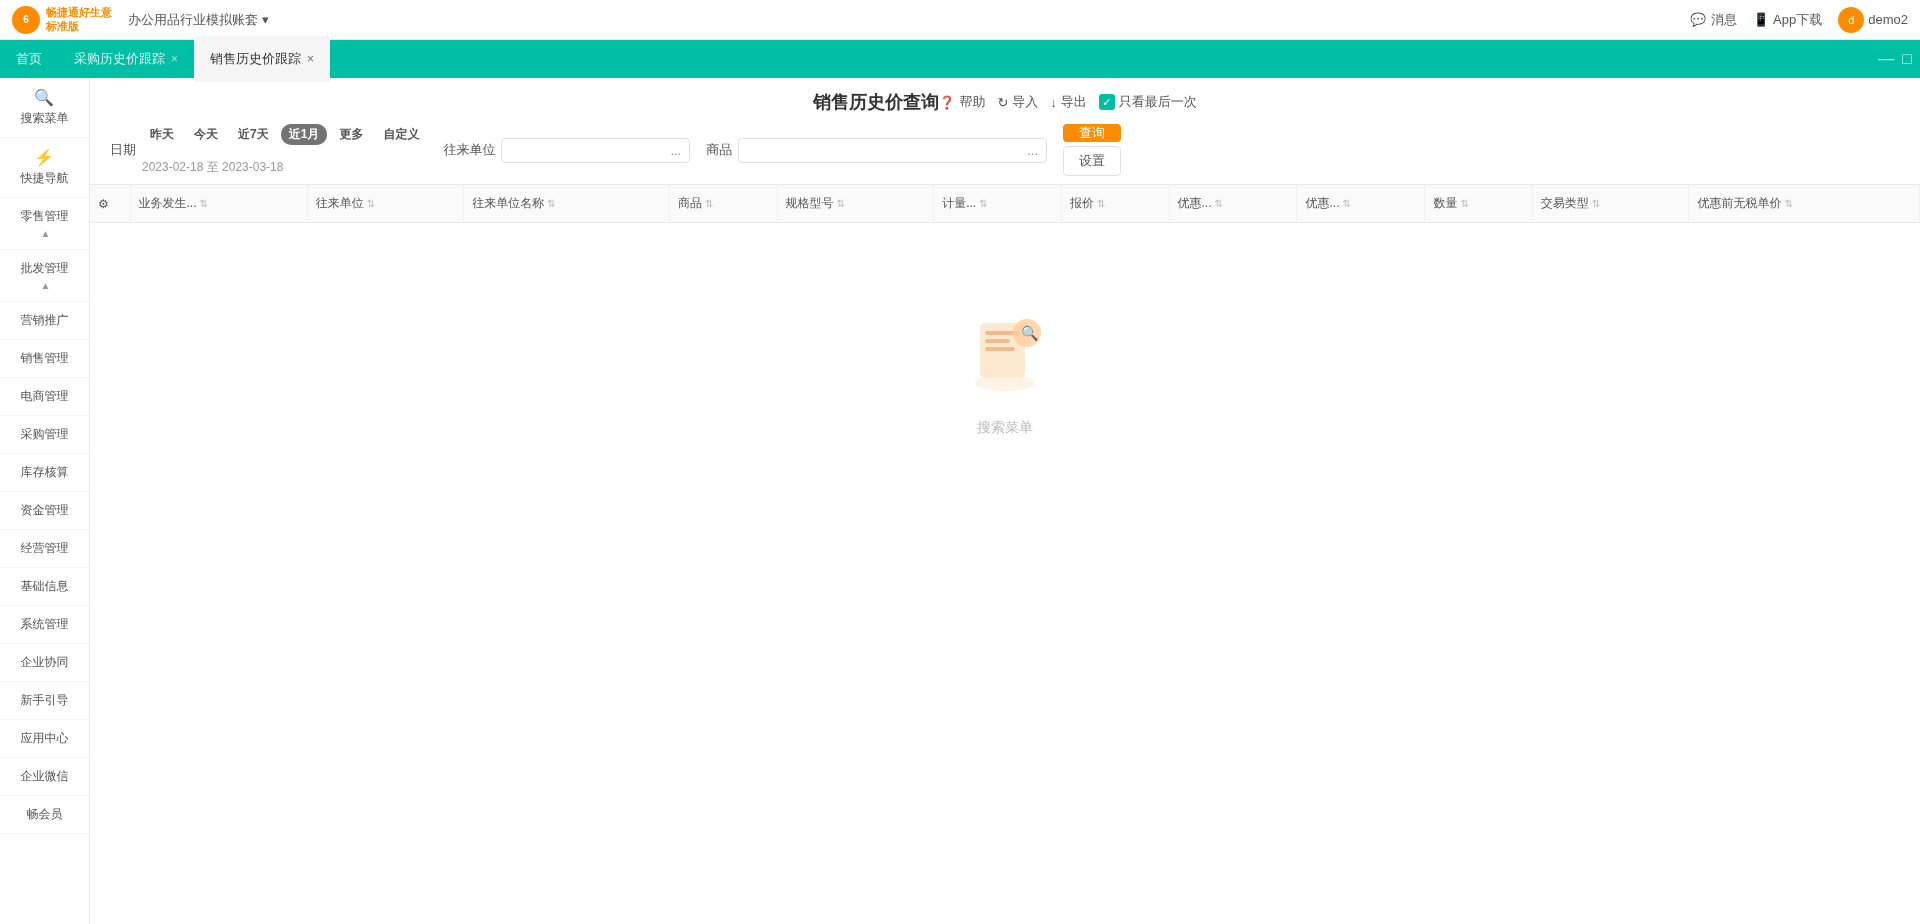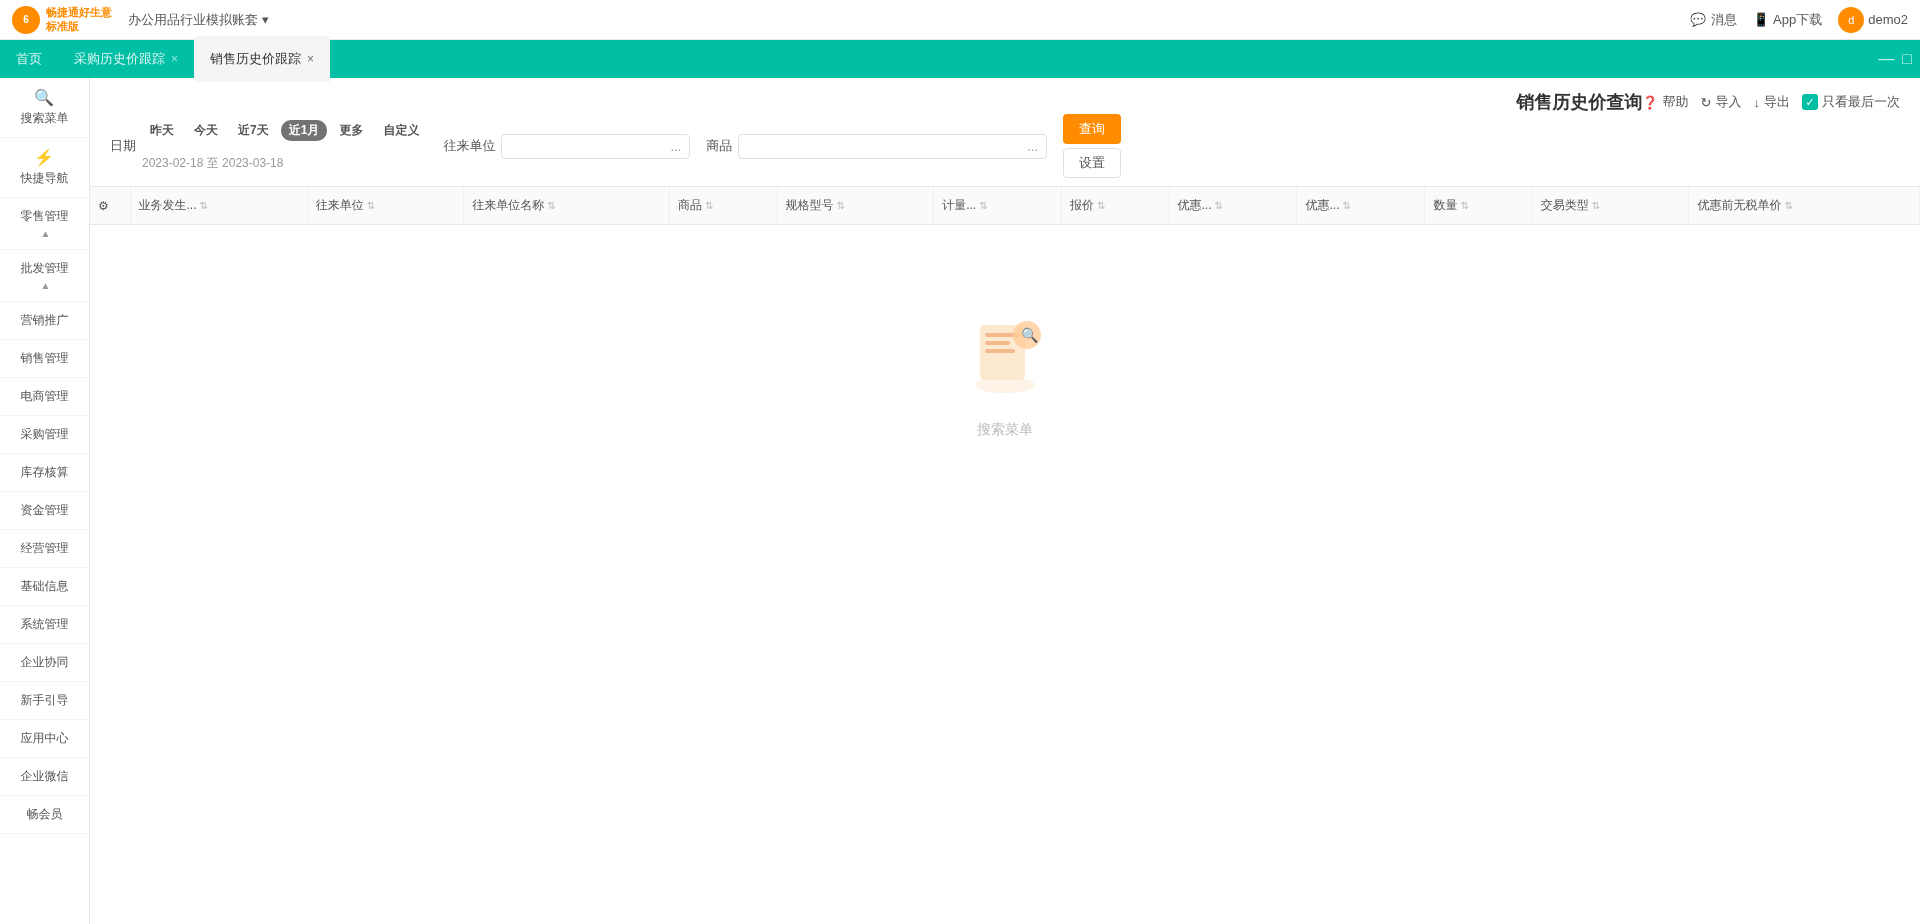--- a/index.html
+++ b/index.html
@@ -32,38 +32,38 @@
     .sidebar { width: 90px; background: #fff; border-right: 1px solid #e8e8e8; display: flex; flex-direction: column; flex-shrink: 0; overflow-y: auto; }
     .sidebar-item { padding: 10px 4px; display: flex; flex-direction: column; align-items: center; gap: 3px; cursor: pointer; border-bottom: 1px solid #f5f5f5; font-size: 12px; color: #555; text-align: center; }
     .sidebar-item .item-icon { font-size: 16px; }
     .sidebar-item .arrow { font-size: 10px; margin-left: 2px; color: #999; }
 
     
     .content-area { flex: 1; display: flex; flex-direction: column; overflow: hidden; background: #f5f5f5; }
 
     
     .page-header { background: #fff; padding: 12px 20px 8px; border-bottom: 1px solid #e8e8e8; flex-shrink: 0; }
-    .page-title-row { display: flex; align-items: center; justify-content: flex-end; }
+    .page-title-row { display: flex; align-items: center; justify-content: center; margin-bottom: 10px; }
     .page-title { font-size: 18px; font-weight: bold; color: #333; }
     .header-actions { display: flex; align-items: center; gap: 12px; }
     .header-action-btn { display: flex; align-items: center; gap: 4px; font-size: 13px; color: #555; cursor: pointer; }
     .checkbox-label { display: flex; align-items: center; gap: 4px; font-size: 13px; color: #555; cursor: pointer; }
     .checkbox-checked { width: 16px; height: 16px; background: #00bfa5; border-radius: 3px; display: flex; align-items: center; justify-content: center; color: white; font-size: 11px; }
 
     
     .filter-row { display: flex; align-items: center; gap: 16px; flex-wrap: wrap; }
     .filter-item { display: flex; align-items: center; gap: 6px; }
     .filter-label { font-size: 13px; color: #555; white-space: nowrap; }
     .date-shortcuts { display: flex; align-items: center; gap: 4px; font-weight: bold; }
     .date-btn { padding: 2px 8px; border-radius: 3px; font-size: 12px; cursor: pointer; color: #555; }
     .date-btn.active { background: #737373; color: white; border-radius: 10px; }
     .date-range { font-size: 12px; color: #999; margin-top: 14px; }
     .filter-input-field { border: 1px solid #e0e0e0; border-radius: 4px; padding: 4px 8px; font-size: 13px; color: #333; background: #fff; min-width: 180px; cursor: pointer; display: flex; align-items: center; justify-content: space-between; }
     .filter-input-field .dots { color: #999; }
-    .query-btn { background: #ff8c00; color: white; border: none; border-radius: 4px; padding: 6px 16px; font-size: 13px; cursor: pointer; white-space: nowrap; }
+    .query-btn { background: #ff8c00; color: white; border: none; border-radius: 4px; padding: 0 16px; font-size: 13px; cursor: pointer; white-space: nowrap; }
     .settings-btn { border: 1px solid #e0e0e0; background: #fff; color: #555; border-radius: 4px; padding: 5px 12px; font-size: 13px; cursor: pointer; }
 
     
     .table-container { flex: 1; background: #fff; margin: 0; overflow: auto; }
     .data-table { width: 100%; border-collapse: collapse; }
     .data-table thead tr { background: #fafafa; border-bottom: 1px solid #e8e8e8; }
     .data-table th { padding: 10px 8px; font-size: 12px; color: #555; font-weight: normal; text-align: left; border-right: 1px solid #f0f0f0; white-space: nowrap; cursor: pointer; position: relative; }
     .th-content { display: flex; align-items: center; gap: 3px; }
     .sort-icon { font-size: 10px; color: #bbb; }
     .gear-th { width: 40px; text-align: center; }

